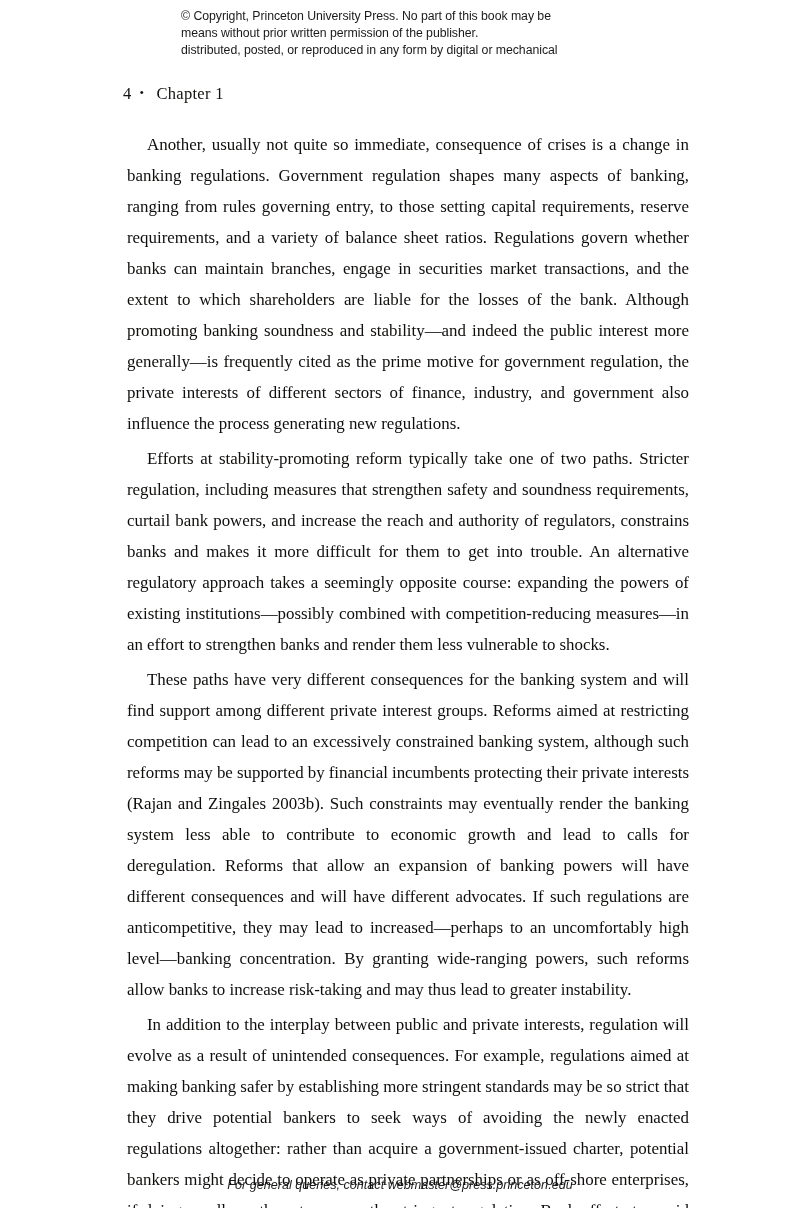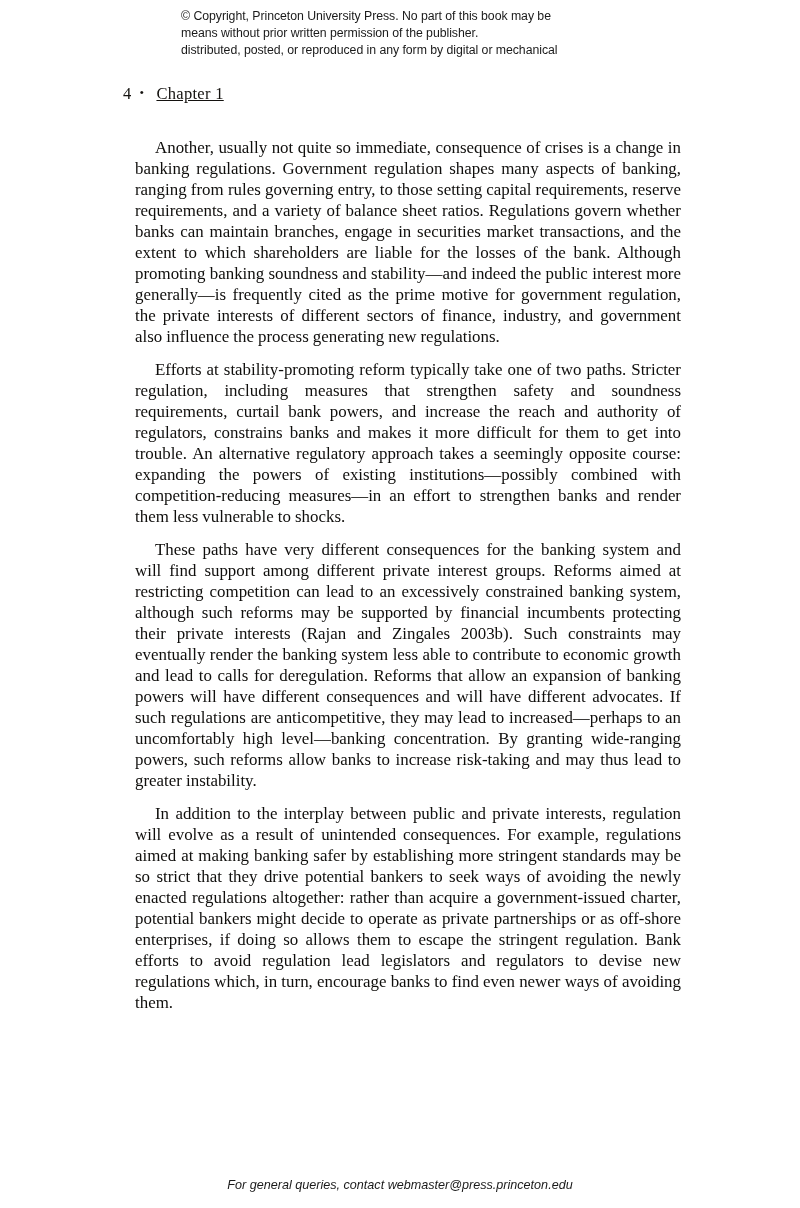--- a/index.html
+++ b/index.html
@@ -49,35 +49,34 @@
     color: #14120f;
     white-space: pre;
   }
   .running-head .folio { }
   .running-head .sep {
     font-size: 13px;
     vertical-align: 2px;
   }
   .running-head .chapter-label {
     letter-spacing: 0.3px;
-    text-decoration: underline;
   }
 
   
   .body-column {
     position: absolute;
     left: 123px;
     top: 125px;
     width: 570px;
   }
   .body-column p {
-    margin: 12px;
+    margin: 4px;
     font-family: "Liberation Serif", serif;
     font-size: 16.9px;
-    line-height: 21px;
+    line-height: 31px;
     text-align: justify;
     text-justify: inter-word;
     text-indent: 20px;
     color: #0f0e0c;
     hyphens: none;
     -webkit-hyphens: none;
     word-spacing: -0.1px;
   }
   .body-column p:last-child {
     text-align: justify;

